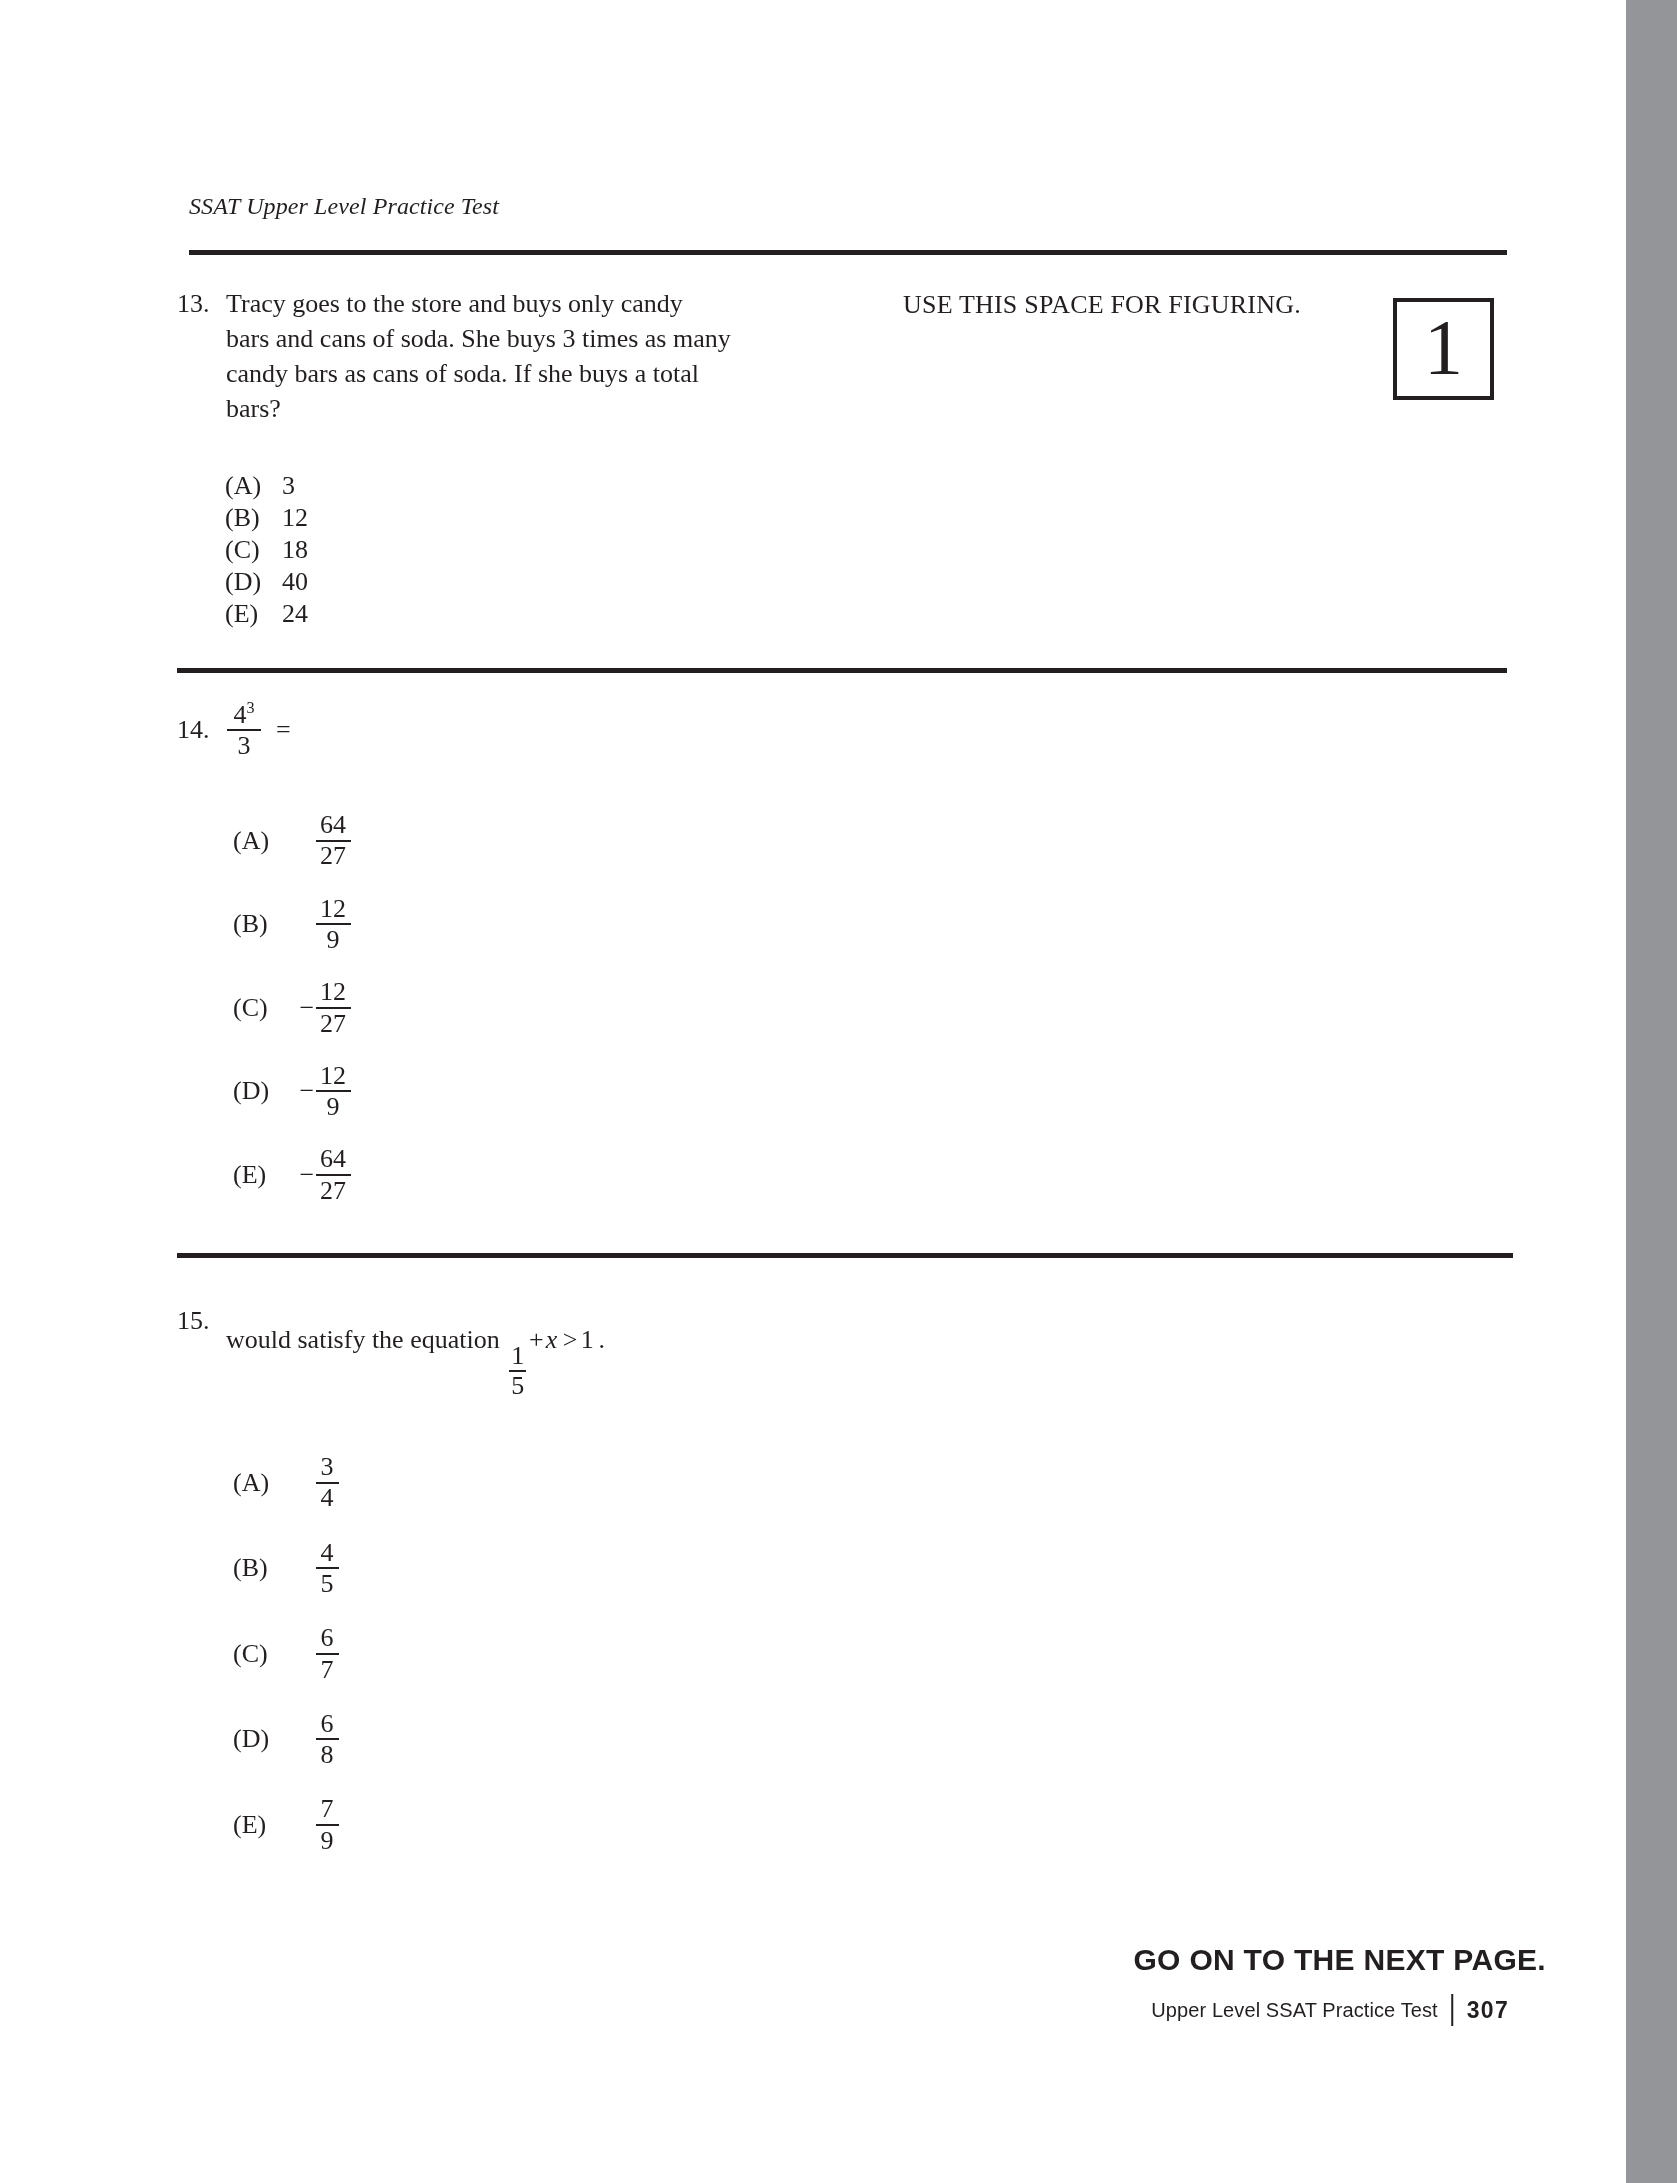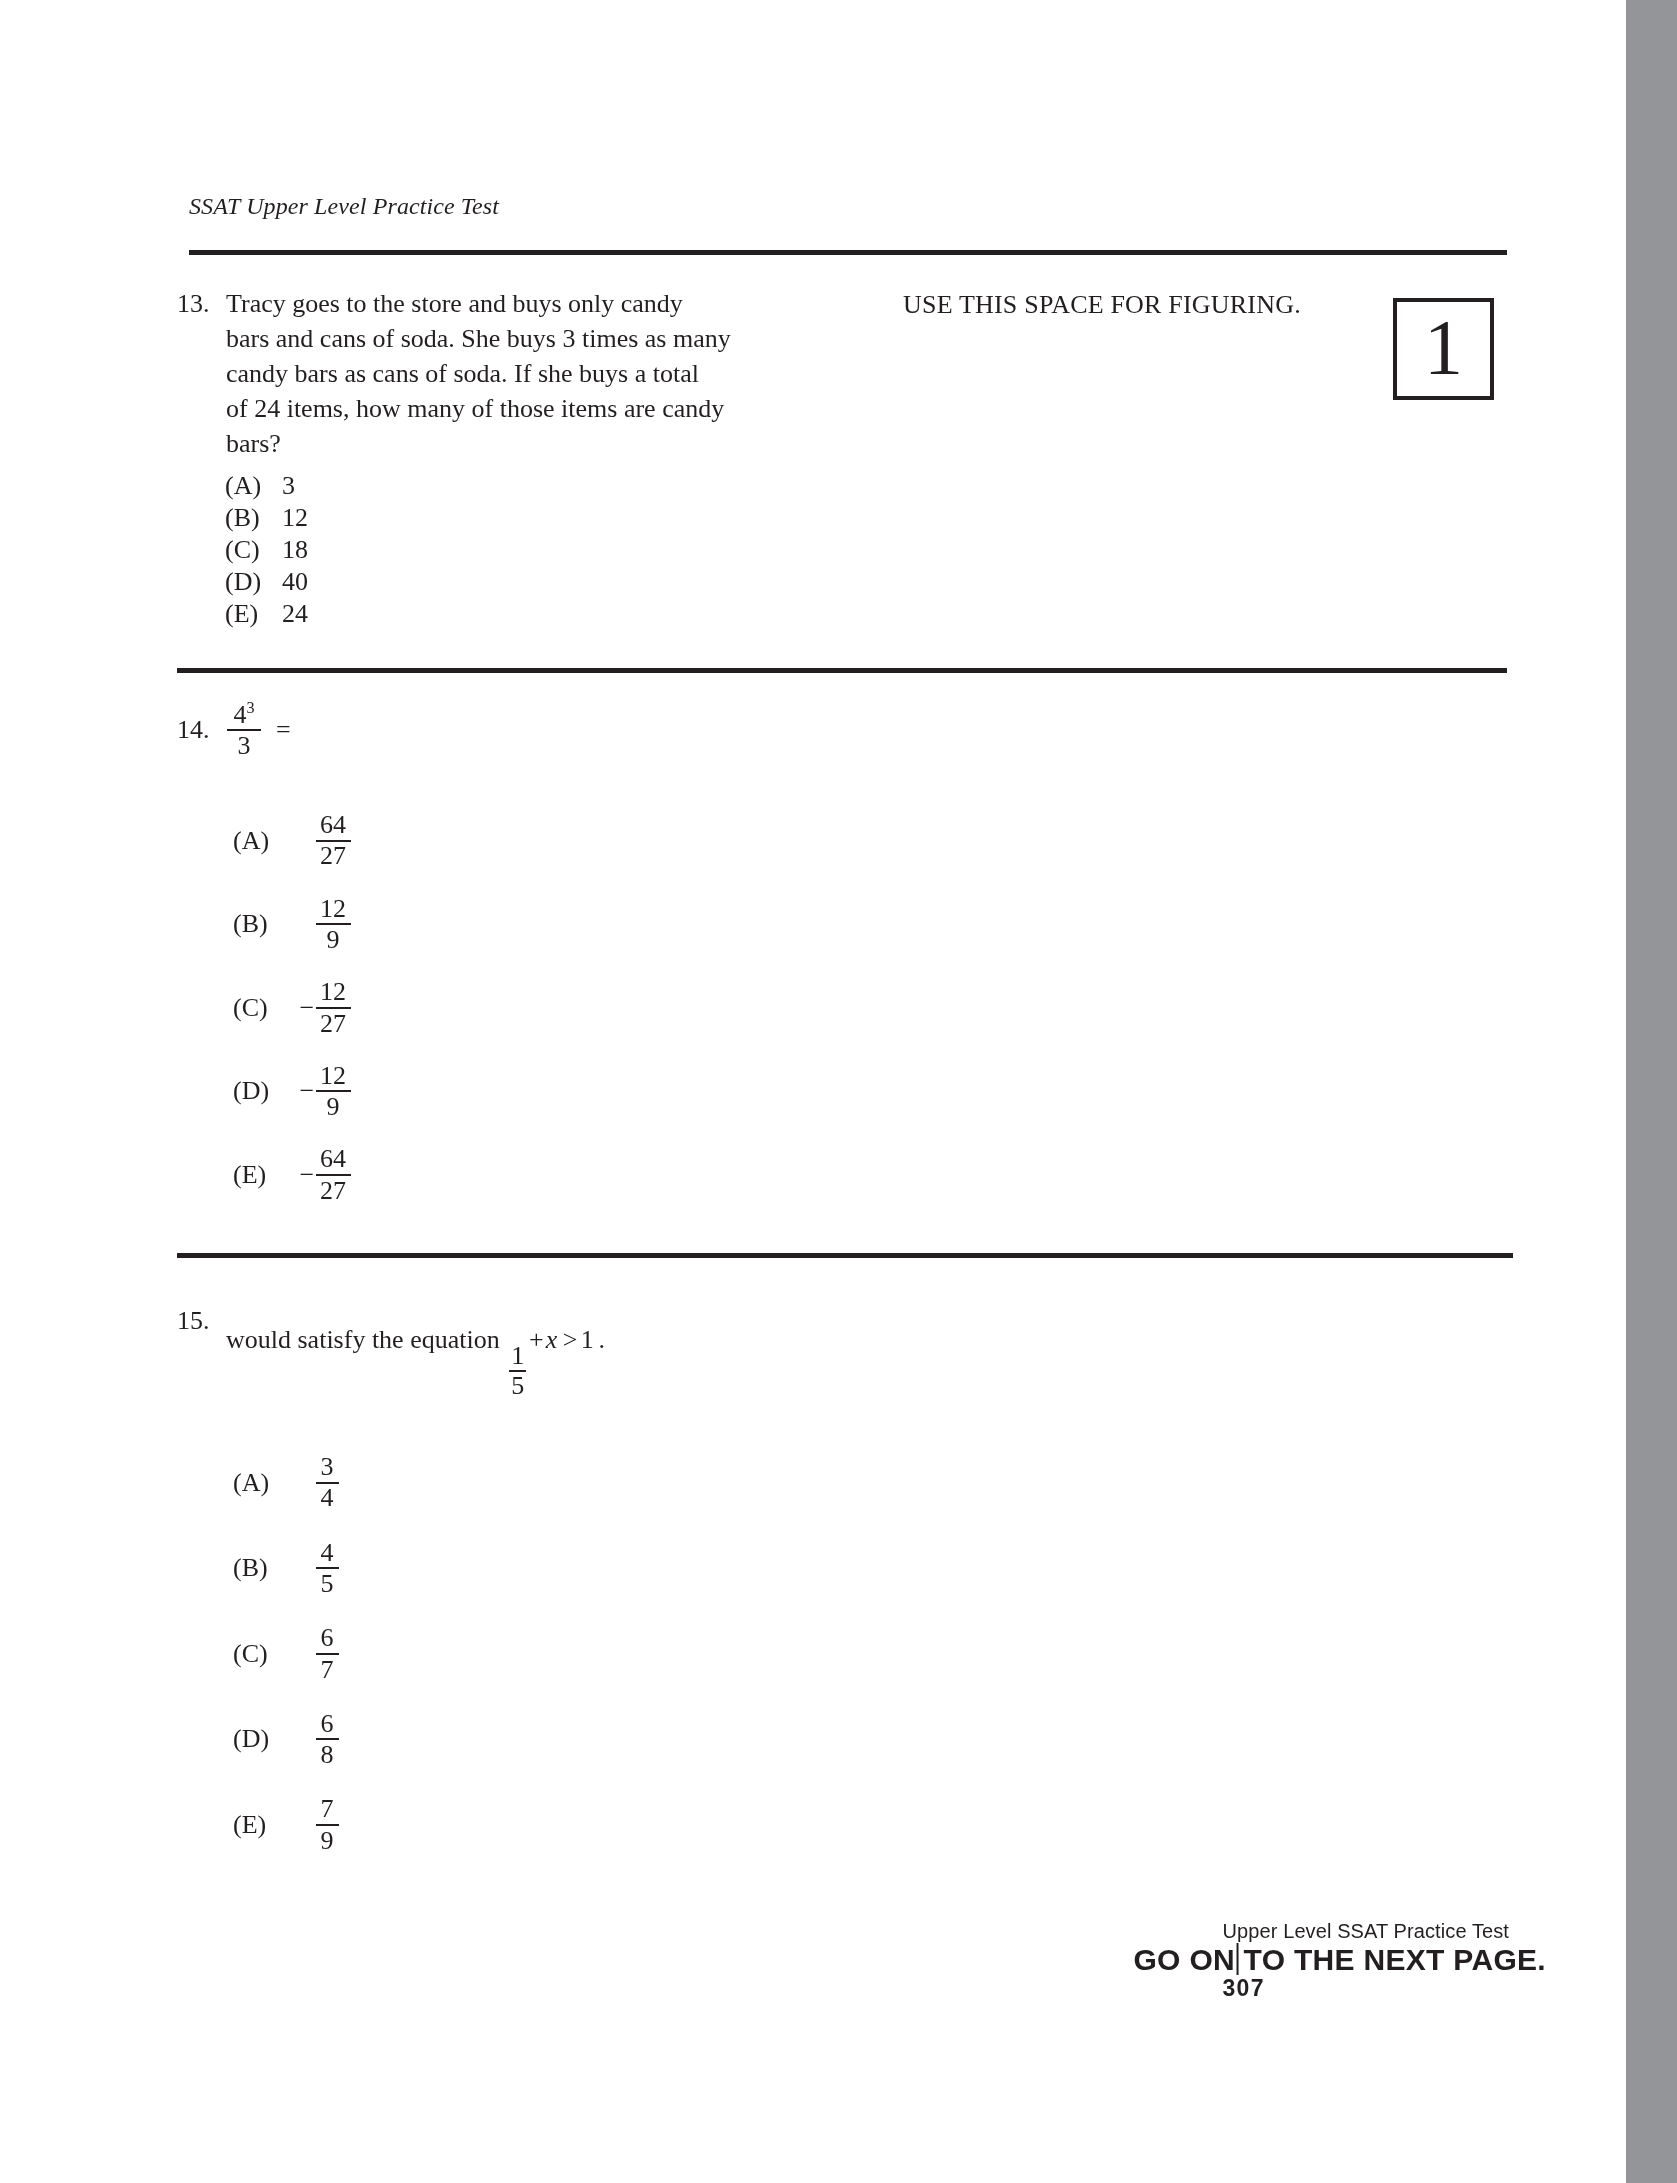--- a/index.html
+++ b/index.html
@@ -230,25 +230,25 @@
     font-family: "Liberation Sans", "DejaVu Sans", sans-serif;
     font-weight: bold;
     font-size: 30px;
     letter-spacing: 0.3px;
     color: #231f20;
     white-space: nowrap;
   }
   #folio {
     position: absolute;
     left: 1509px;
-    top: 1920px;
+    top: 1994px;
     transform: translateX(-100%);
     display: flex;
+    align-items: center;
     white-space: nowrap;
-    flex-direction: column;
   }
   #folio .folio-text {
     font-family: "Liberation Sans", "DejaVu Sans", sans-serif;
     font-size: 20px;
     color: #231f20;
     letter-spacing: 0.1px;
   }
   #folio .folio-div {
     display: inline-block;
     width: 2px;
@@ -277,21 +277,20 @@
     <div class="num">1</div>
   </div>
 
   <div class="question" id="q13" style="left:177px; top:286px; width:688px;">
     <div class="q-row">
       <div class="q-num">13.</div>
       <div class="q-body">
         <p>Tracy goes to the store and buys only candy</p>
         <p>bars and cans of soda. She buys 3 times as many</p>
         <p>candy bars as cans of soda. If she buys a total</p>
-        <p>of 24 items, how many of those items are candy</p>
         <p>bars?</p>
       </div>
     </div>
   </div>
 
   <div class="choices-plain" id="q13-choices" style="left:225px; top:470px;">
     <div class="choice-plain">
       <span class="lbl">(A)</span>
       <span class="val">3</span>
     </div>

